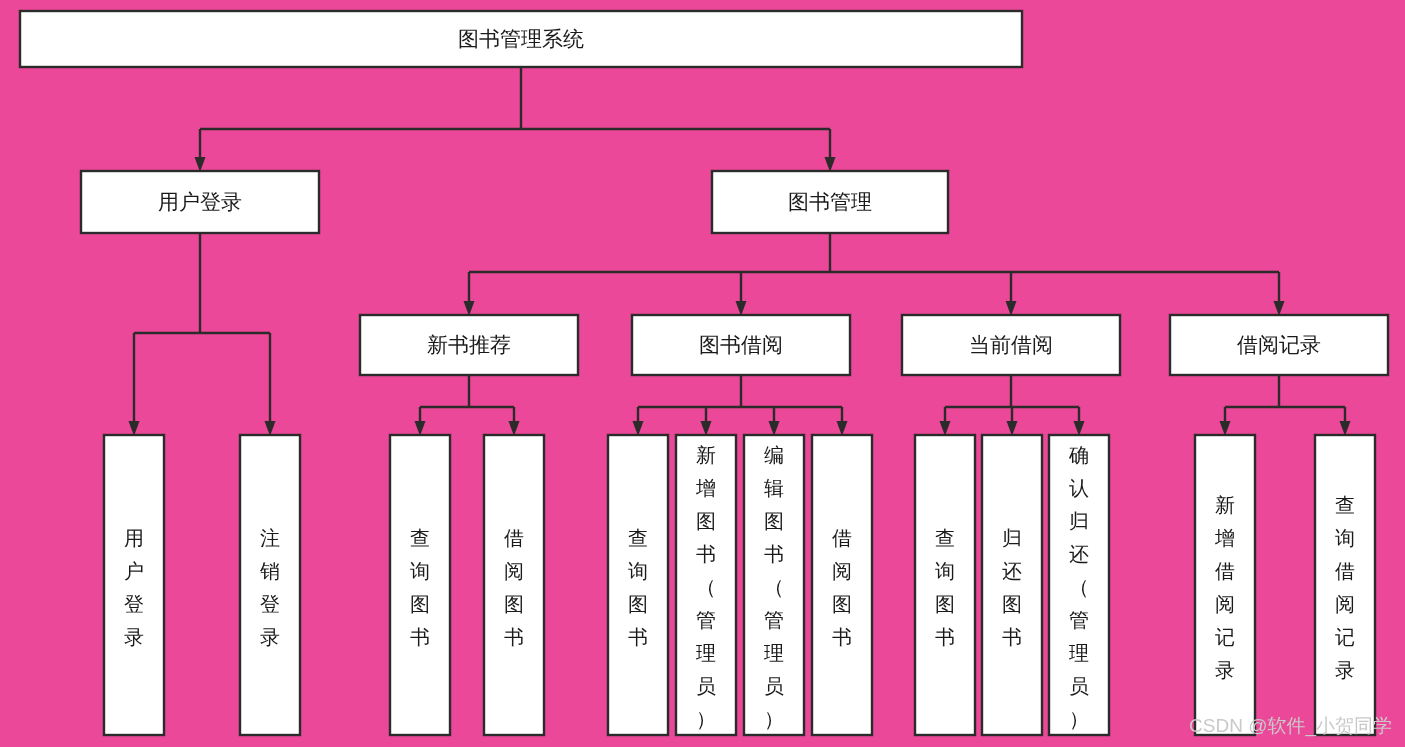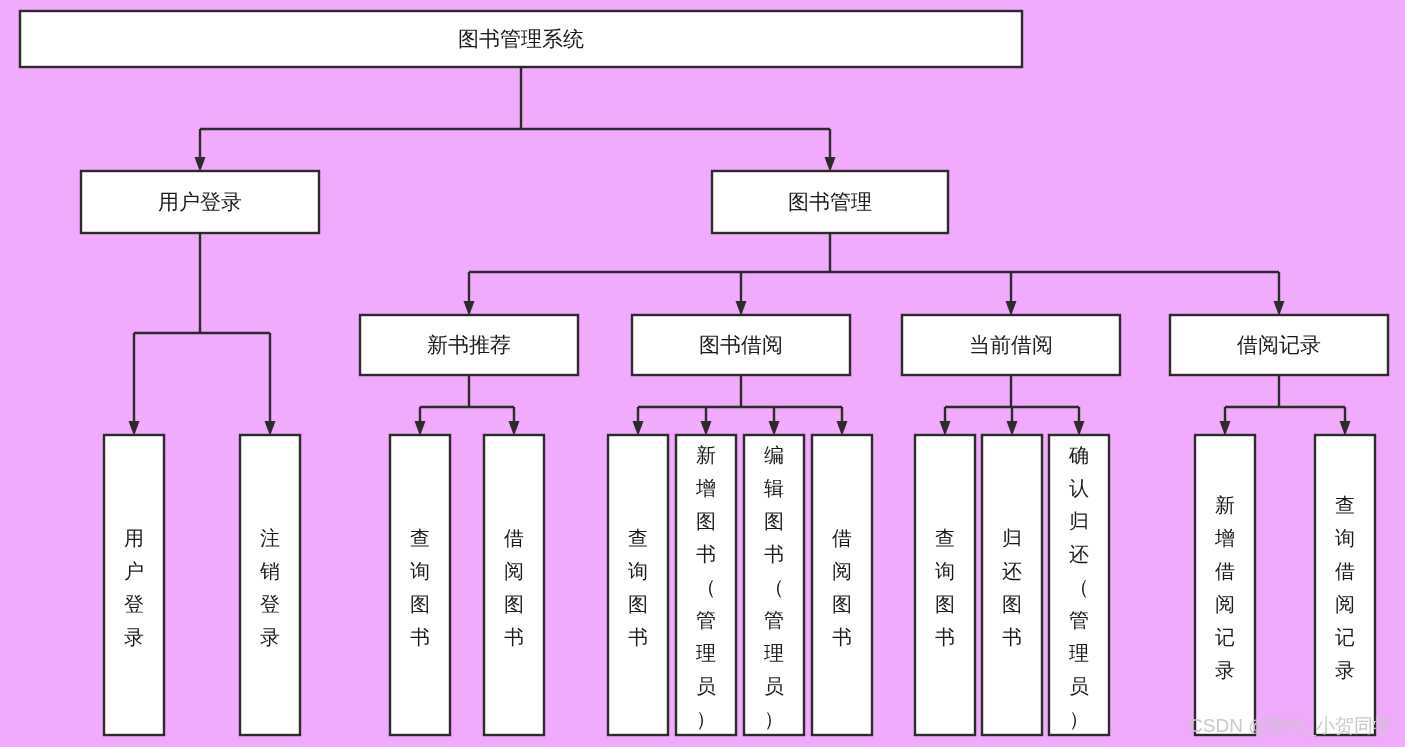--- a/index.html
+++ b/index.html
@@ -8,21 +8,21 @@
     padding: 0;
     background: #ffffff;
   }
   body {
     font-family: "Liberation Sans", "DejaVu Sans", sans-serif;
   }
   #diagram-root {
     position: relative;
     width: 1405px;
     height: 747px;
-    background: #f0abfc;
+    background: #ec4899;
     overflow: hidden;
   }
   svg.flowchart {
     position: absolute;
     left: 0;
     top: 0;
     width: 1405px;
     height: 747px;
     display: block;
   }

